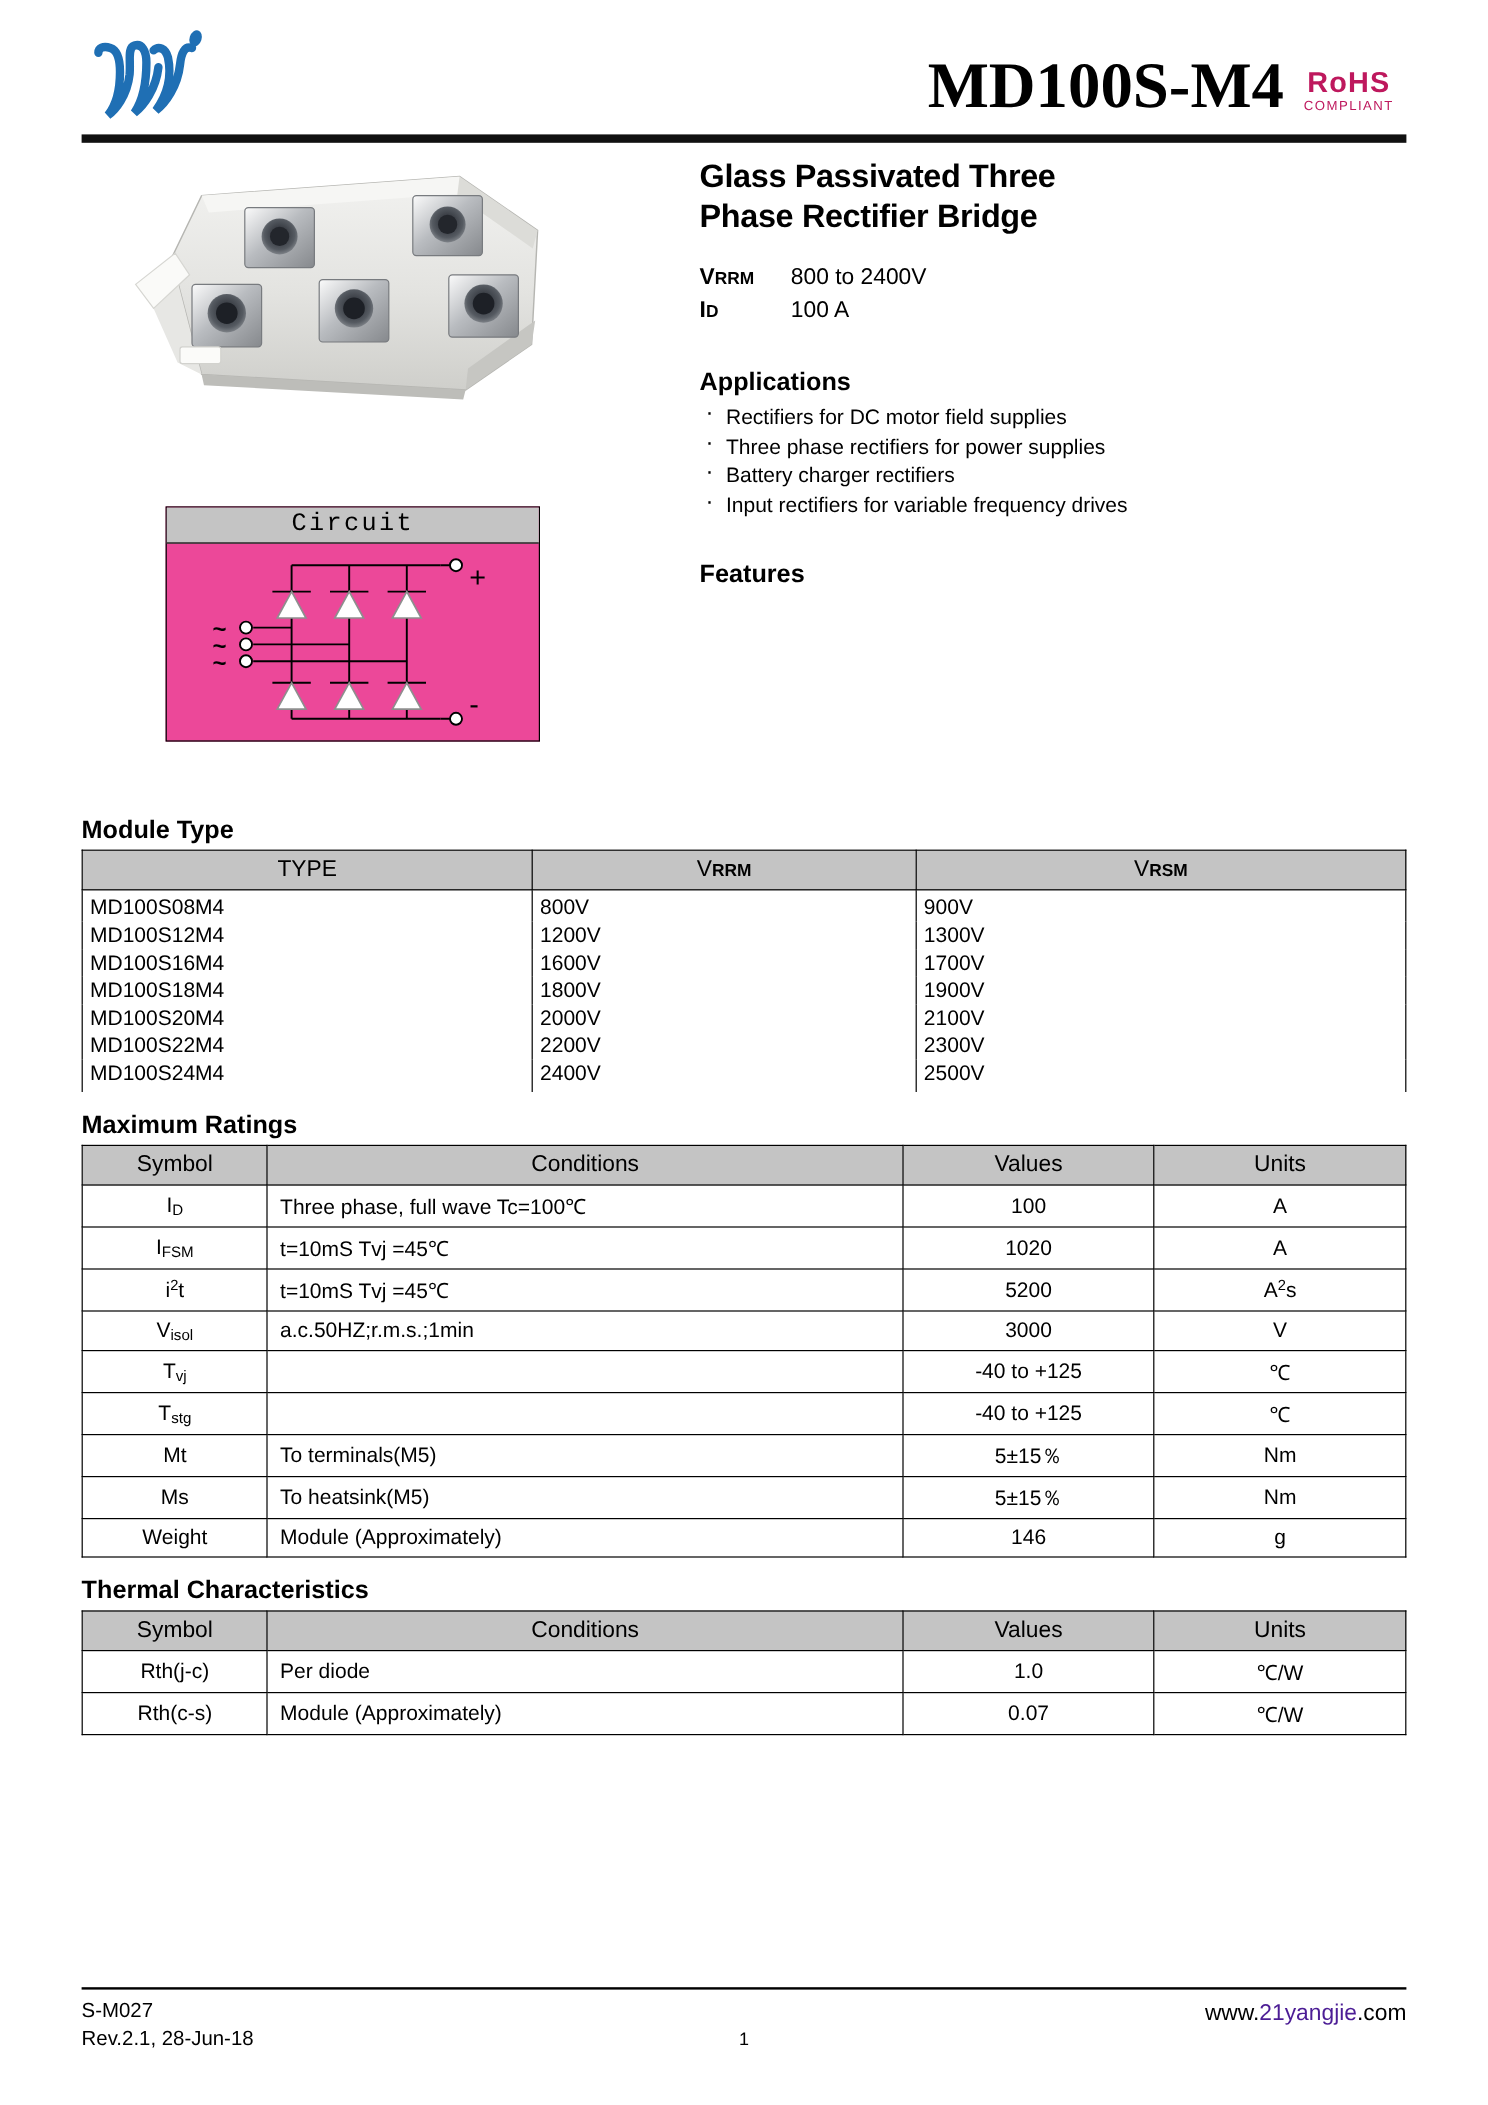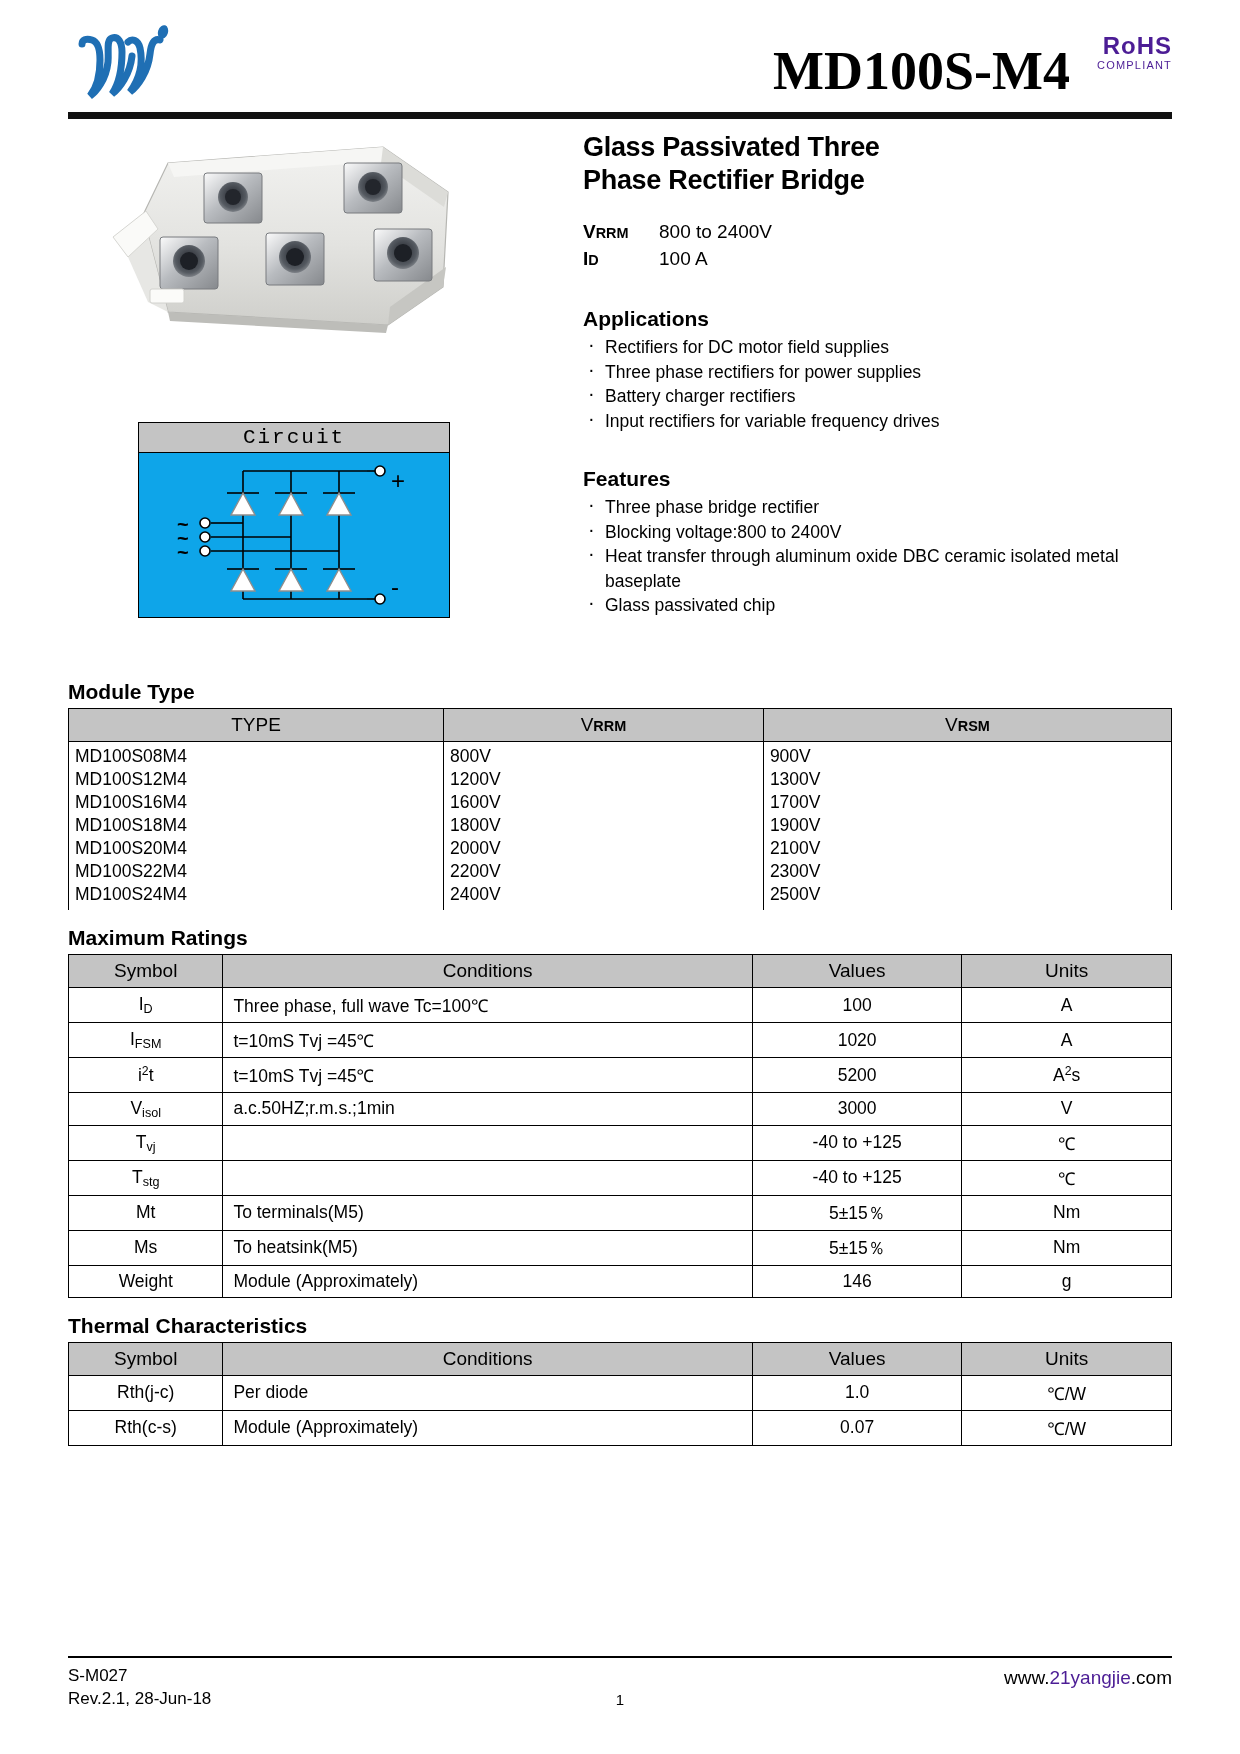--- a/index.html
+++ b/index.html
@@ -15,29 +15,29 @@
   .page { position:absolute; left:0; top:0; width:1240px; height:1754px; padding:0 68px; }
 
   
   .header { position:relative; height:86px; margin-top:22px; }
   .logo { position:absolute; left:8px; top:0px; width:130px; height:86px; }
   .title-block {
     position:absolute; right:102px; top:18px;
     font-family:"Liberation Serif", serif;
     font-weight:bold; font-size:54px; letter-spacing:0px; white-space:nowrap;
   }
-  .rohs { position:absolute; right:0px; top:12px; width:96px; text-align:right; color:#4c1d95; }
+  .rohs { position:absolute; right:0px; top:36px; width:96px; text-align:center; color:#be185d; }
   .rohs .r1 { font-size:24px; font-weight:bold; letter-spacing:1px; line-height:24px; }
   .rohs .r2 { font-size:11px; letter-spacing:1.2px; line-height:14px; }
   .rule { height:7px; background:#111; margin-top:4px; }
 
   
   .top { position:relative; height:545px; }
   .photo-wrap { position:absolute; left:20px; top:18px; width:420px; height:215px; }
-  .circuit-box { position:absolute; left:70px; top:303px; width:312px; height:196px; border:1.6px solid #000; background:#0ea5e9; }
+  .circuit-box { position:absolute; left:70px; top:303px; width:312px; height:196px; border:1.6px solid #000; background:#ec4899; }
   .circuit-head {
     height:30px; background:#c4c4c4; border-bottom:1.6px solid #000;
     display:flex; align-items:center; justify-content:center;
     font-family:"Liberation Mono", monospace; font-size:21px; letter-spacing:2px;
   }
   .circuit-body { position:relative; height:164px; }
 
   .right-col { position:absolute; left:515px; top:12px; width:560px; }
   .prod-title { font-size:27px; font-weight:bold; line-height:33px; letter-spacing:-0.3px; }
   .spec-rows { margin-top:22px; font-size:19px; line-height:25px; }
@@ -235,26 +235,20 @@
 
       <div class="sect-h">Applications</div>
       <ul class="bul">
         <li>Rectifiers for DC motor field supplies</li>
         <li>Three phase rectifiers for power supplies</li>
         <li>Battery charger rectifiers</li>
         <li>Input rectifiers for variable frequency drives</li>
       </ul>
 
       <div class="sect-h">Features</div>
-      <ul class="bul">
-        <li>Three phase bridge rectifier</li>
-        <li>Blocking voltage:800 to 2400V</li>
-        <li>Heat transfer through aluminum oxide DBC ceramic isolated metal baseplate</li>
-        <li>Glass passivated chip</li>
-      </ul>
     </div>
   </div>
 
   <div class="tbl-title">Module Type</div>
   <table class="mt-tbl">
     <thead>
       <tr>
         <th style="width:34%"><span>TYPE</span><span class="sc"></span></th>
         <th style="width:29%"><span>V</span><span class="sc">RRM</span></th>
         <th style="width:37%"><span>V</span><span class="sc">RSM</span></th>

